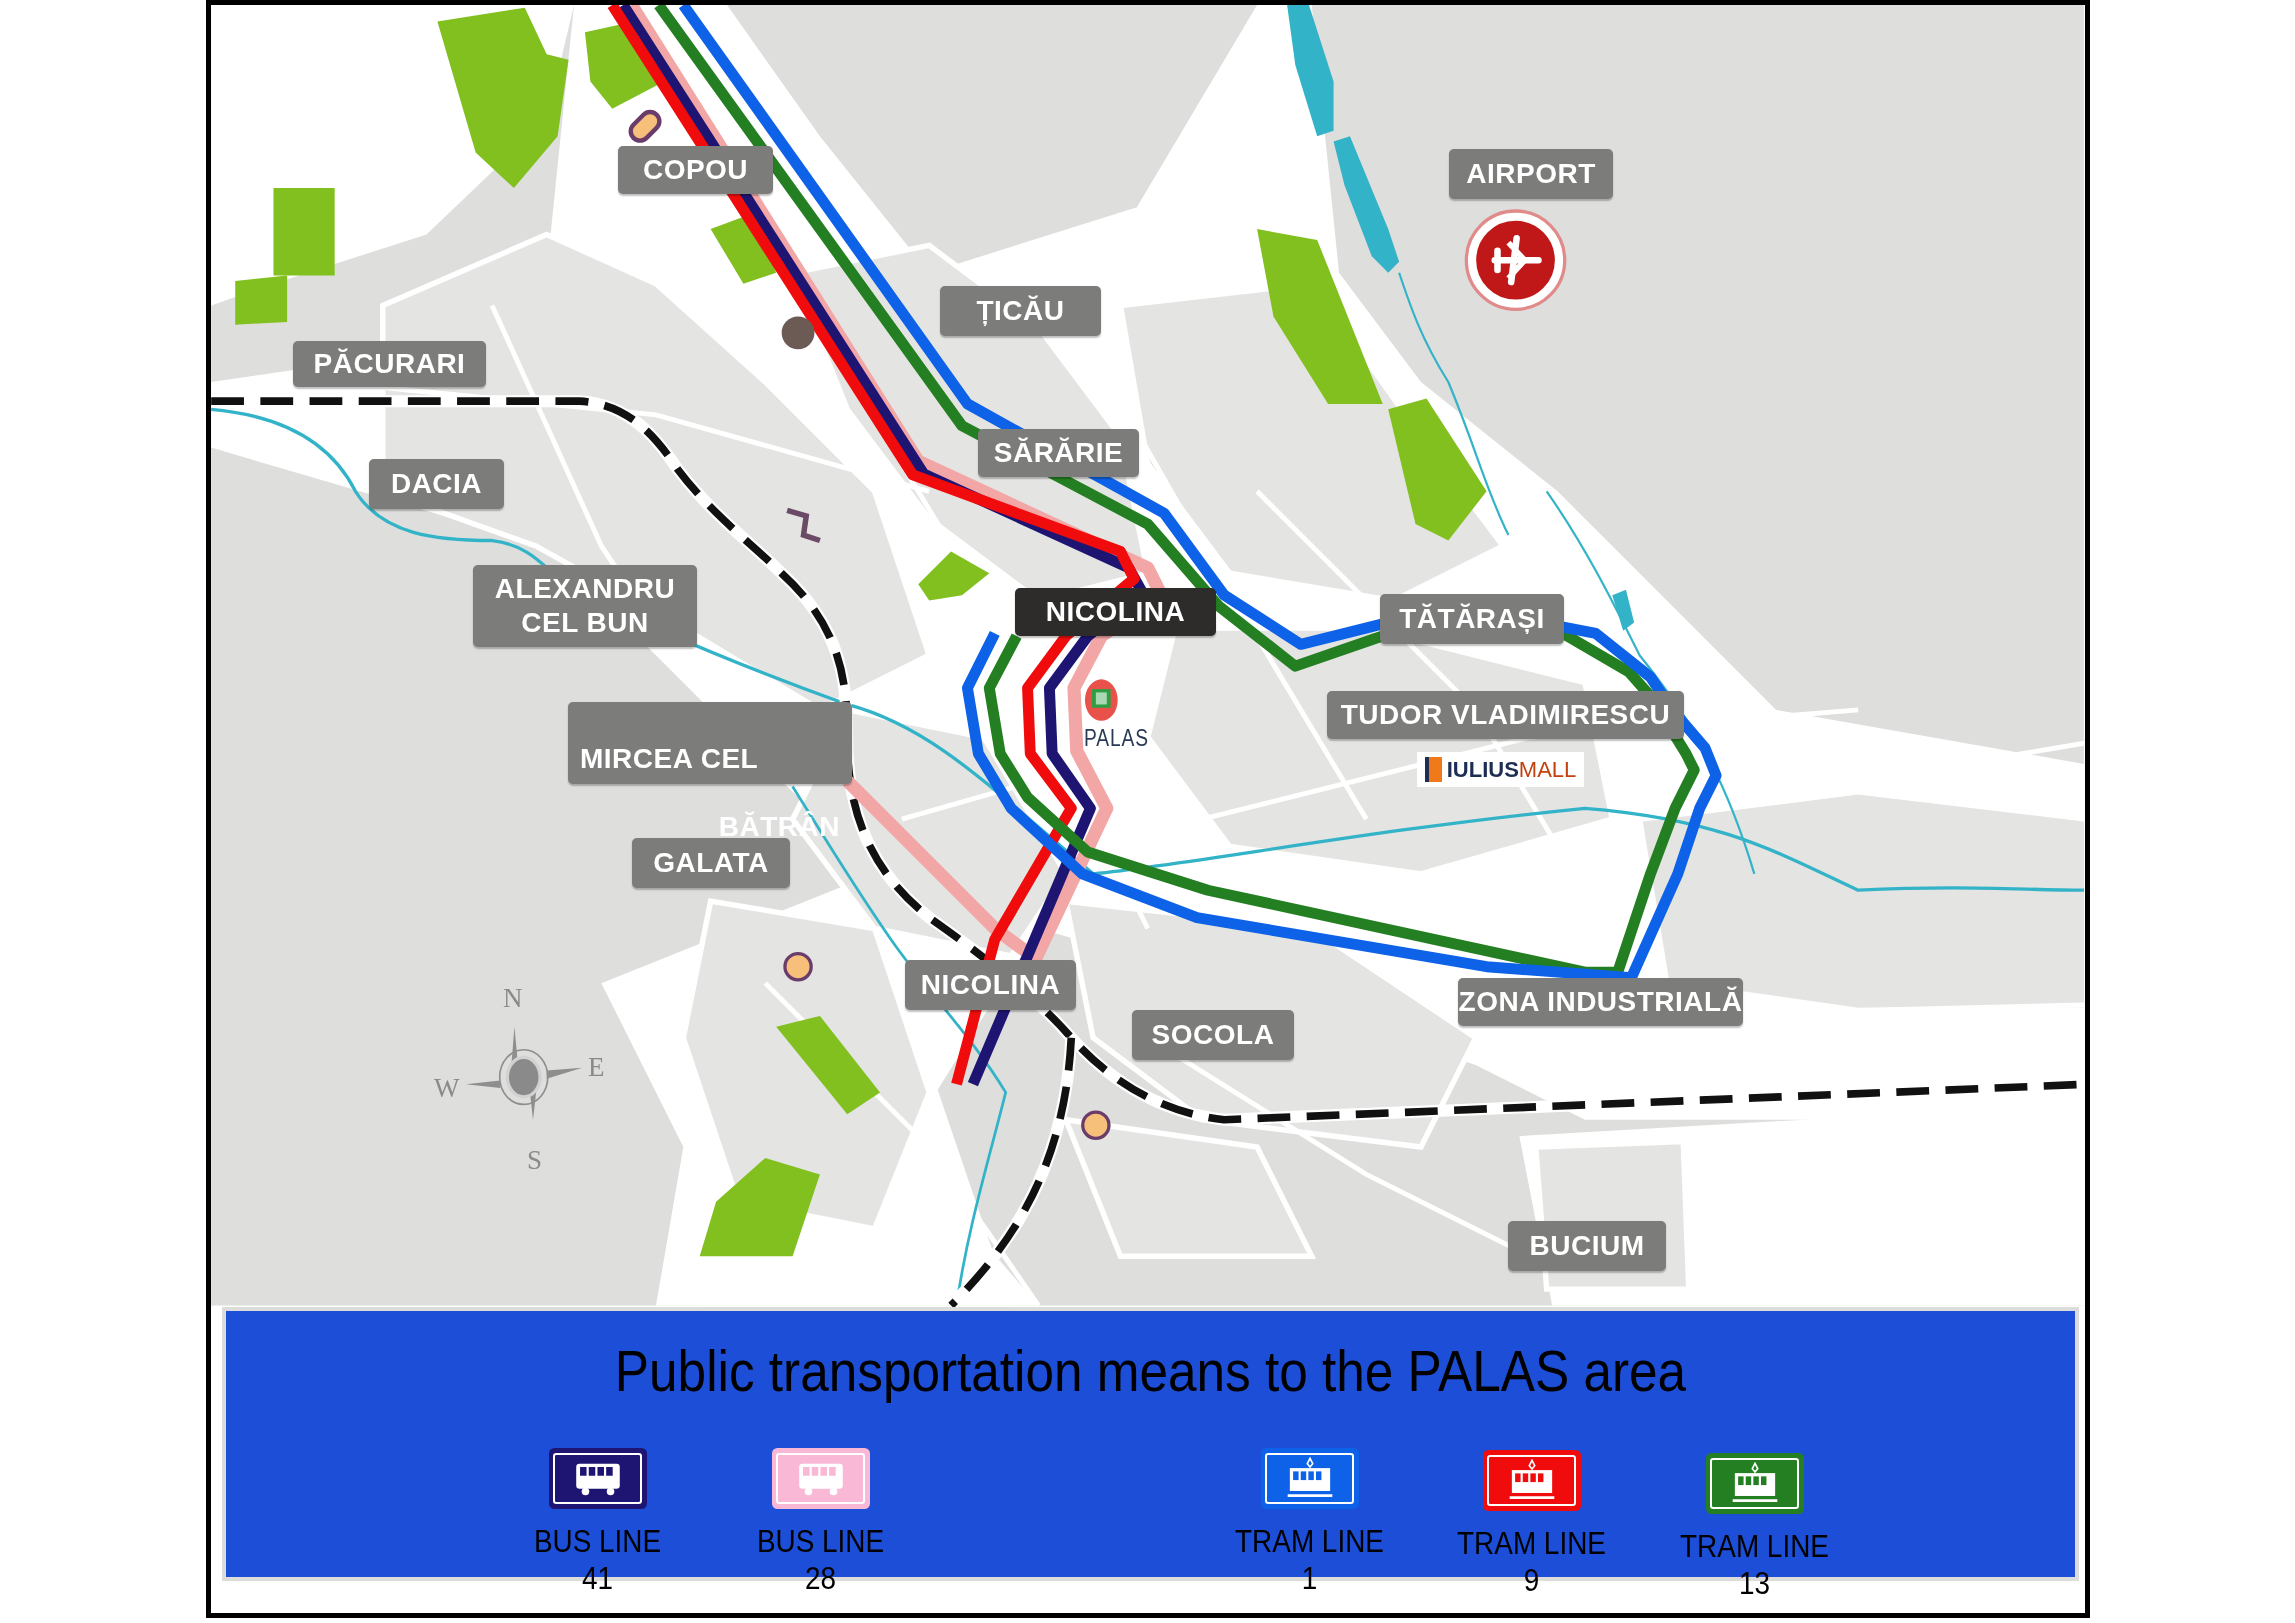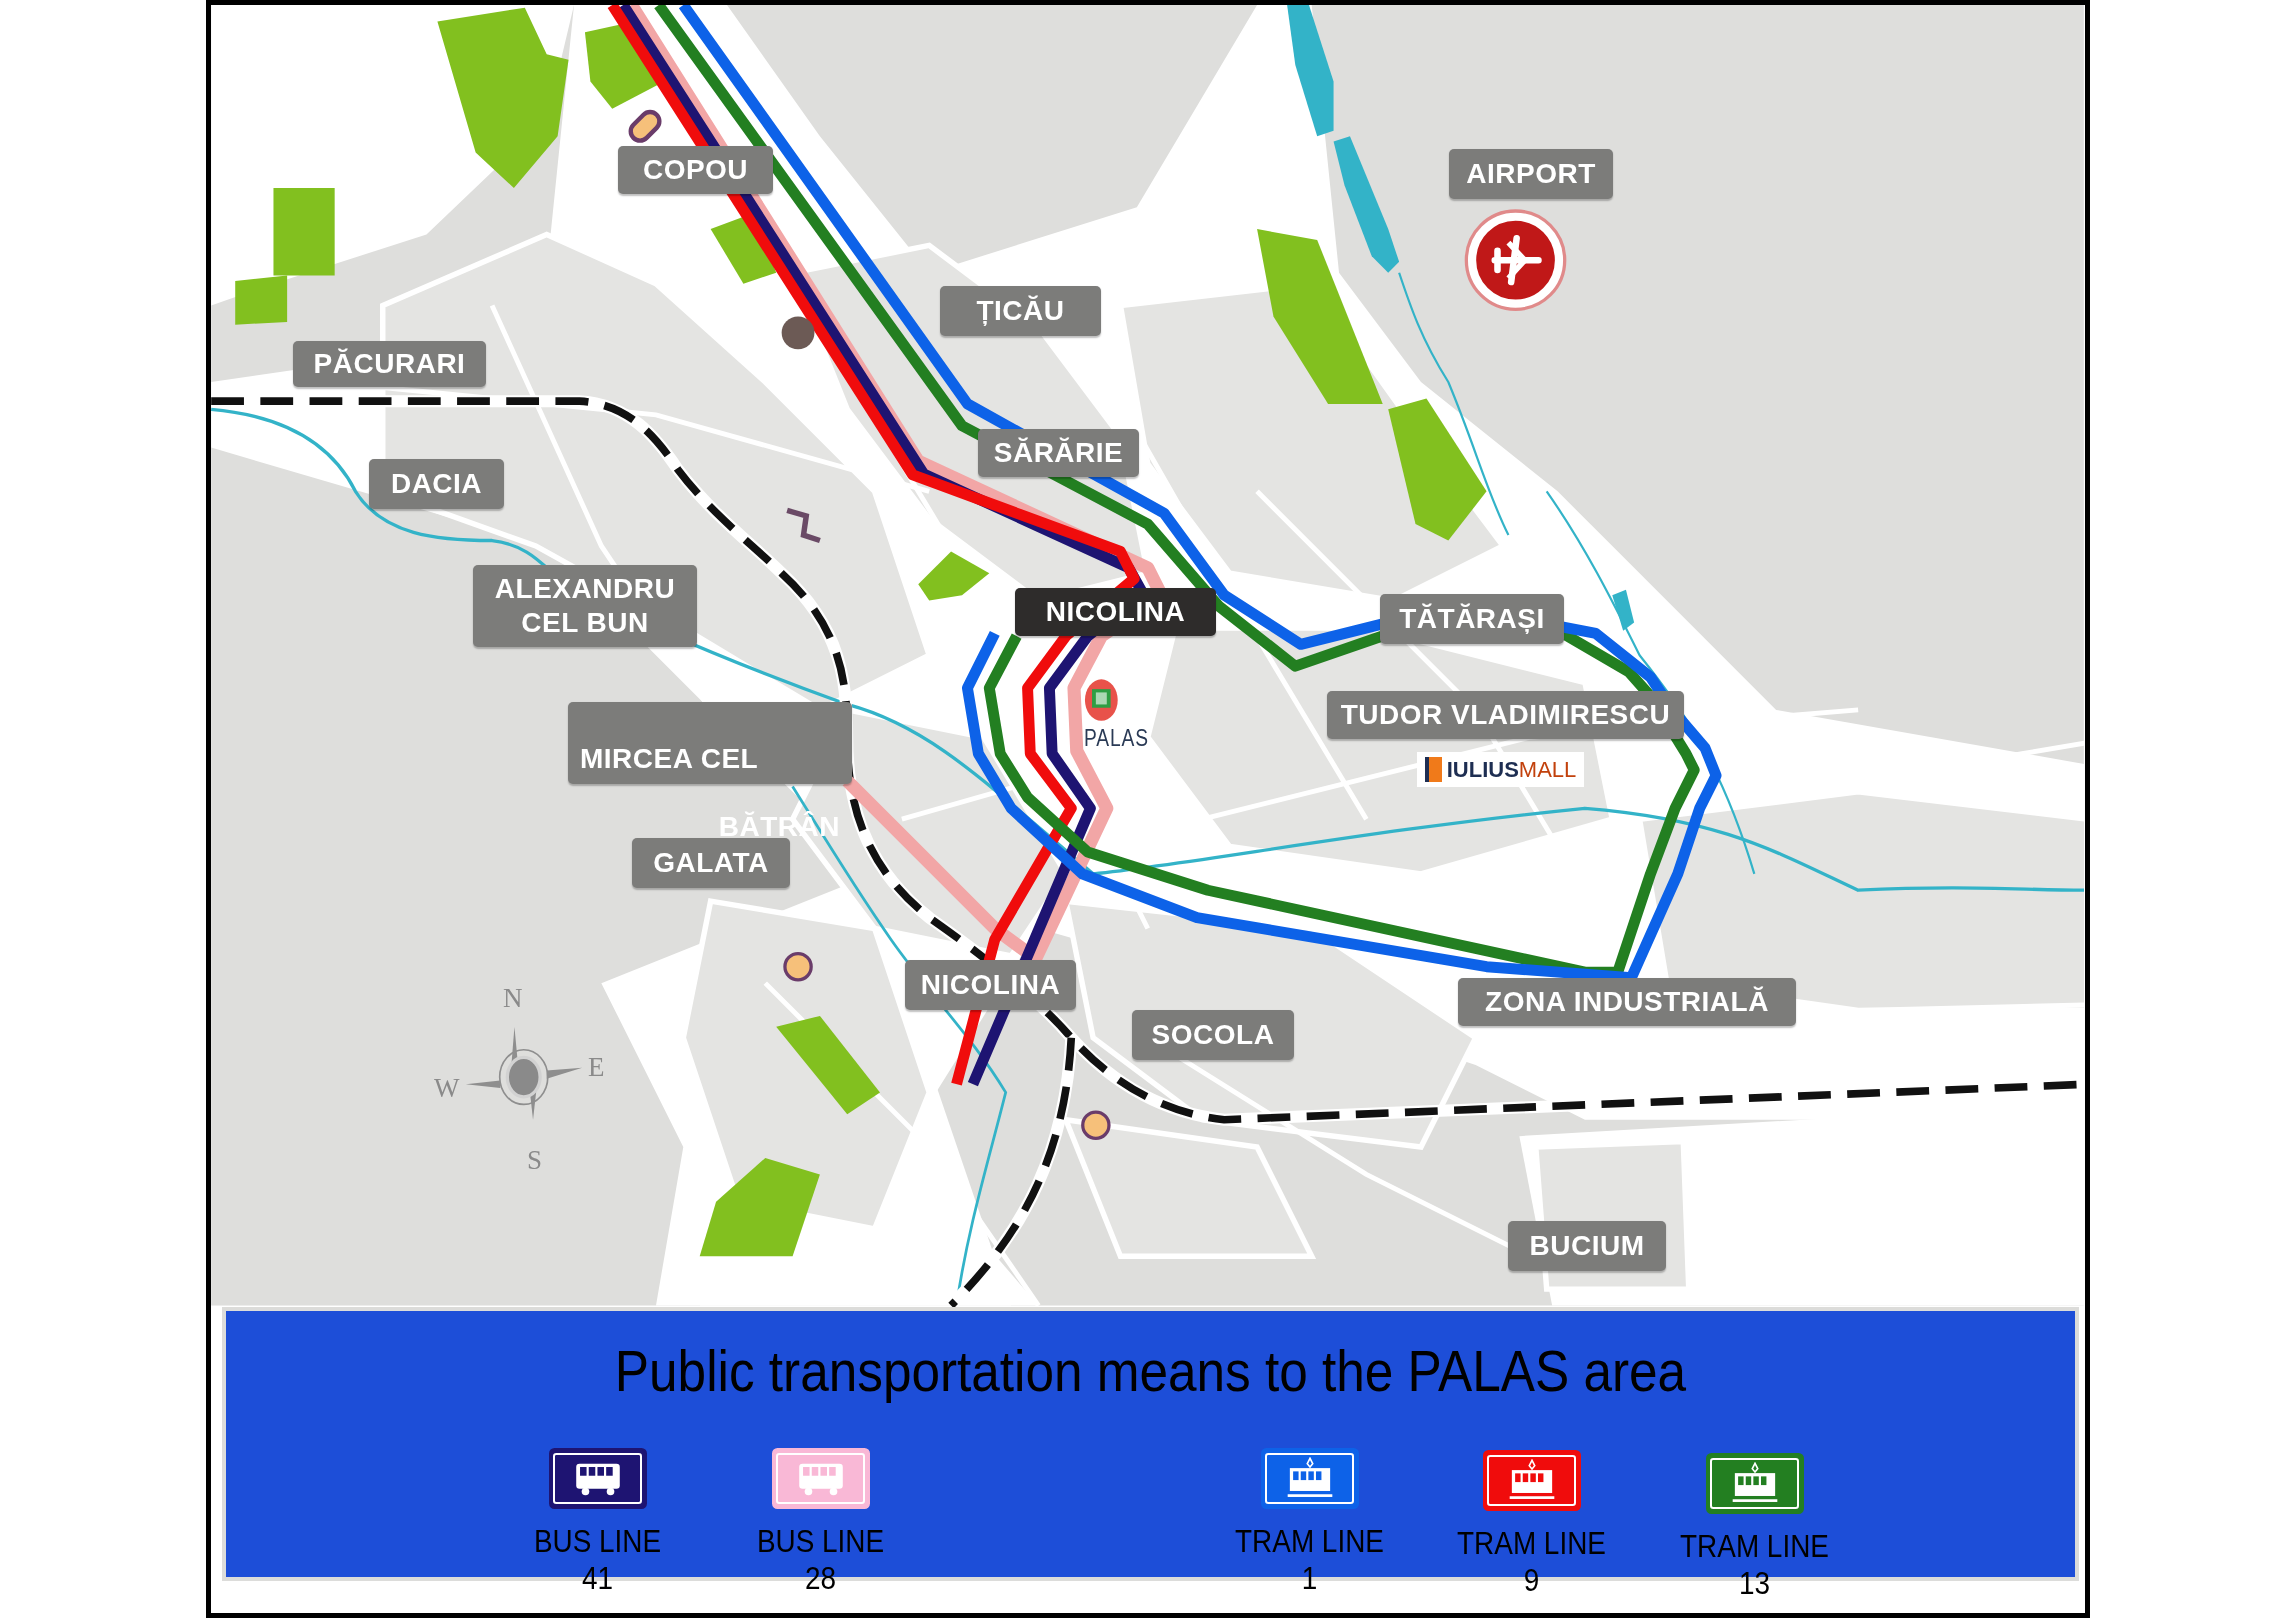--- a/index.html
+++ b/index.html
@@ -149,21 +149,21 @@
   <div class="district dark" style="left:804px;top:583px;width:201px;height:48px;">NICOLINA</div>
   <div class="district" style="left:1169px;top:589px;width:184px;height:50px;">TĂTĂRAȘI</div>
   <div class="district" style="left:1116px;top:686px;width:357px;height:48px;">TUDOR VLADIMIRESCU</div>
   <div class="district left-right" style="left:357px;top:697px;width:284px;height:82px;">
     <span>MIRCEA CEL</span>
     <span class="r">BĂTRÂN</span>
   </div>
   <div class="district" style="left:421px;top:833px;width:158px;height:50px;">GALATA</div>
   <div class="district" style="left:694px;top:955px;width:171px;height:50px;">NICOLINA</div>
   <div class="district" style="left:921px;top:1005px;width:162px;height:50px;">SOCOLA</div>
-  <div class="district" style="left:1247px;top:973px;width:338px;height:48px;">ZONA INDUSTRIALĂ</div>
+  <div class="district" style="left:1247px;top:973px;width:285px;height:48px;">ZONA INDUSTRIALĂ</div>
   <div class="district" style="left:1297px;top:1216px;width:158px;height:50px;">BUCIUM</div>
   <div class="district" style="left:1238px;top:144px;width:164px;height:50px;">AIRPORT</div>
 
   <div class="palas-text" style="left:865px;top:719px;">PALAS</div>
   <div class="iulius" style="left:1206px;top:747px;width:167px;height:35px;">
     <span class="mark"></span>
     <span class="t1">IULIUS</span>
     <span class="t2">MALL</span>
   </div>
 

